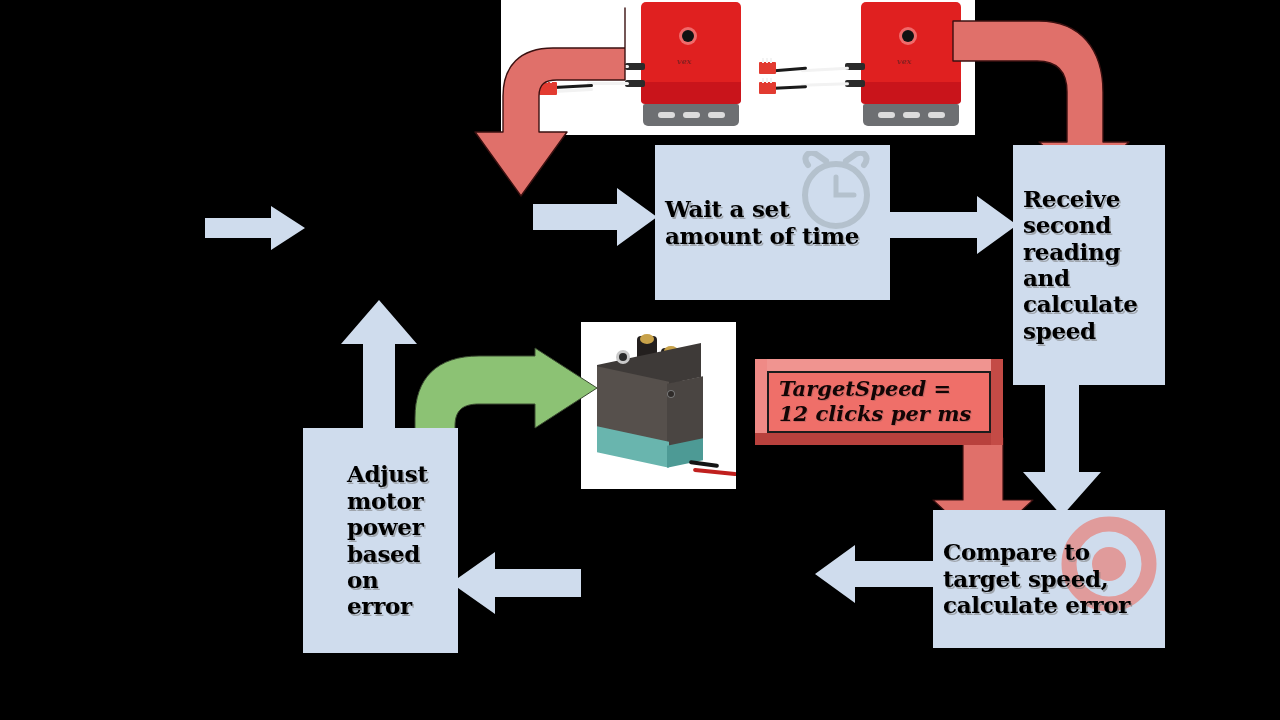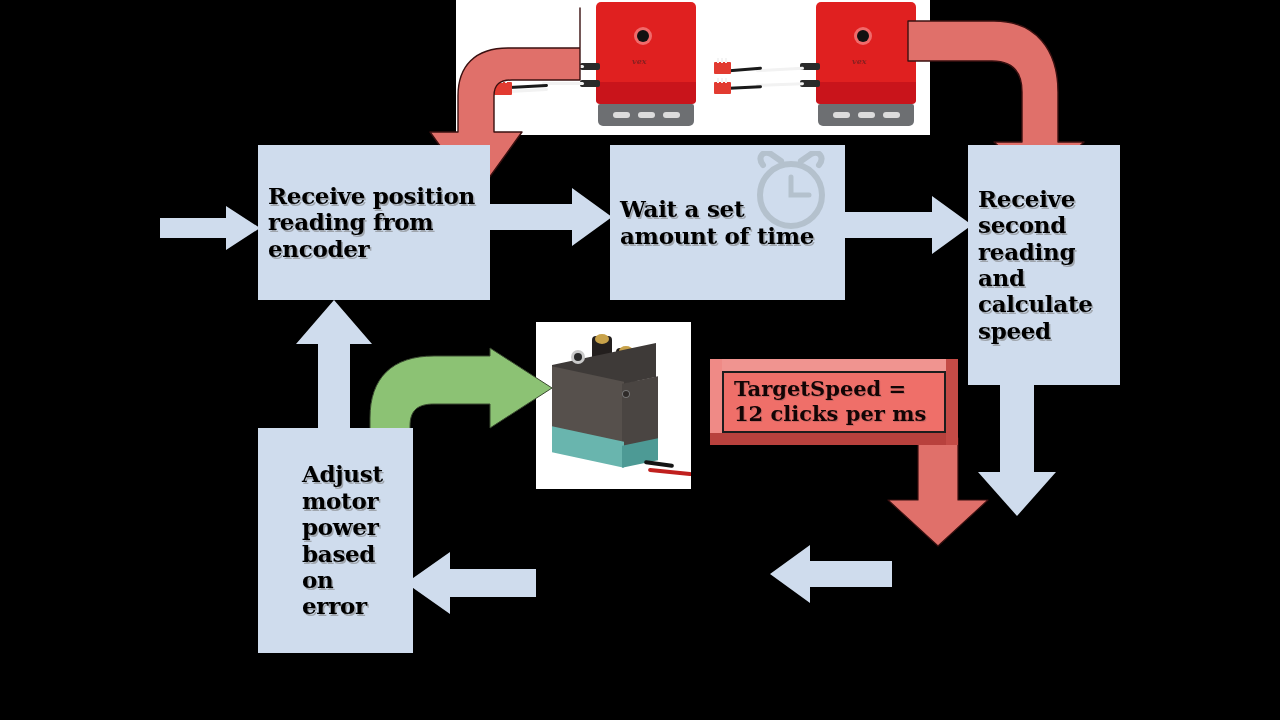--- a/index.html
+++ b/index.html
@@ -1,20 +1,20 @@
 <!DOCTYPE html>
 <html><head>
 <meta charset="utf-8">
 <style>
   html,body{margin:0;padding:0;background:#000;}
   body{
     width:1280px;height:720px;overflow:hidden;
     font-family:"DejaVu Serif","Liberation Serif",serif;
   }
-  #stage{position:relative;width:1087px;height:720px;background:#000;}
+  #stage{position:relative;width:1087px;height:720px;background:#000;margin-left:45px;}
 
   
   .box{
     position:absolute;
     background:#cfdced;
     box-sizing:border-box;
     display:flex;
     align-items:center;
     overflow:hidden;
   }
@@ -73,21 +73,21 @@
     border:2px solid #1d1d1d;
     box-sizing:border-box;
   }
   .plaque .bev-t{position:absolute;left:0;top:0;width:100%;height:12px;background:#f09490;}
   .plaque .bev-l{position:absolute;left:0;top:0;width:12px;height:100%;background:#ef8a86;}
   .plaque .bev-b{position:absolute;left:0;bottom:0;width:100%;height:12px;background:#b8413d;}
   .plaque .bev-r{position:absolute;right:0;top:0;width:12px;height:100%;background:#c44b46;}
   .plaque .inner{
     position:absolute;left:12px;top:12px;right:12px;bottom:12px;
     background:#ef6f69;border:2px solid #1d1d1d;box-sizing:border-box;
-    display:flex;align-items:center;
+    display:flex;align-items:center;font-style:italic;
   }
   .plaque .inner span{
     color:#120505;font-weight:bold;font-size:21px;line-height:1.18;
     padding-left:10px;white-space:pre-line;
     text-shadow:1px 1px 0 rgba(160,90,90,.5);
     font-family:"DejaVu Serif","Liberation Serif",serif;
   }
 
   
   .clock-icon{position:absolute;z-index:1;}
@@ -236,25 +236,20 @@
     </svg>
   </div>
 
   <div class="arrow" style="left:362px;top:348px;">
     <svg width="190" height="166" viewBox="0 0 190 166">
       <path d="M8 166 L8 70 C8 30 30 8 72 8 L128 8 L128 0 L190 40 L128 80 L128 56
                L72 56 C56 56 48 62 48 78 L48 166 Z" fill="#8cc274" stroke="#3a4a30" stroke-width="1" stroke-linejoin="round"></path>
     </svg>
   </div>
 
-  <div class="box" style="left:258px;top:145px;width:232px;height:155px;">
-    <span class="txt" style="font-size:23px;">Receive position
-reading from
-encoder</span>
-  </div>
 
   <div class="box" style="left:968px;top:145px;width:152px;height:240px;">
     <span class="txt" style="font-size:23px;">Receive
 second
 reading
 and
 calculate
 speed</span>
   </div>
 
@@ -267,20 +262,31 @@
           <path d="M20 14 C14 6 20 -1 28 3 L38 10"></path>
           <path d="M76 14 C82 6 76 -1 68 3 L58 10"></path>
           <path d="M48 26 L48 44 L66 44" stroke-width="5"></path>
         </g>
       </svg>
     </span>
     <span class="txt" style="font-size:23px;">Wait a set
 amount of time</span>
   </div>
 
+  <div class="box" style="left:888px;top:510px;width:232px;height:138px;">
+    <span class="target-icon" style="right:4px;top:2px;">
+      <svg width="104" height="104" viewBox="0 0 104 104">
+        <circle cx="52" cy="52" r="40" fill="none" stroke="#e09b9b" stroke-width="15"></circle>
+        <circle cx="52" cy="52" r="17" fill="#e09b9b"></circle>
+      </svg>
+    </span>
+    <span class="txt" style="font-size:23px;">Compare to
+target speed,
+calculate error</span>
+  </div>
 
 
   <div class="box" style="left:258px;top:428px;width:155px;height:225px;">
     <span class="txt" style="font-size:23px;padding-left:44px;">Adjust
 motor
 power
 based on
 error</span>
   </div>
 

